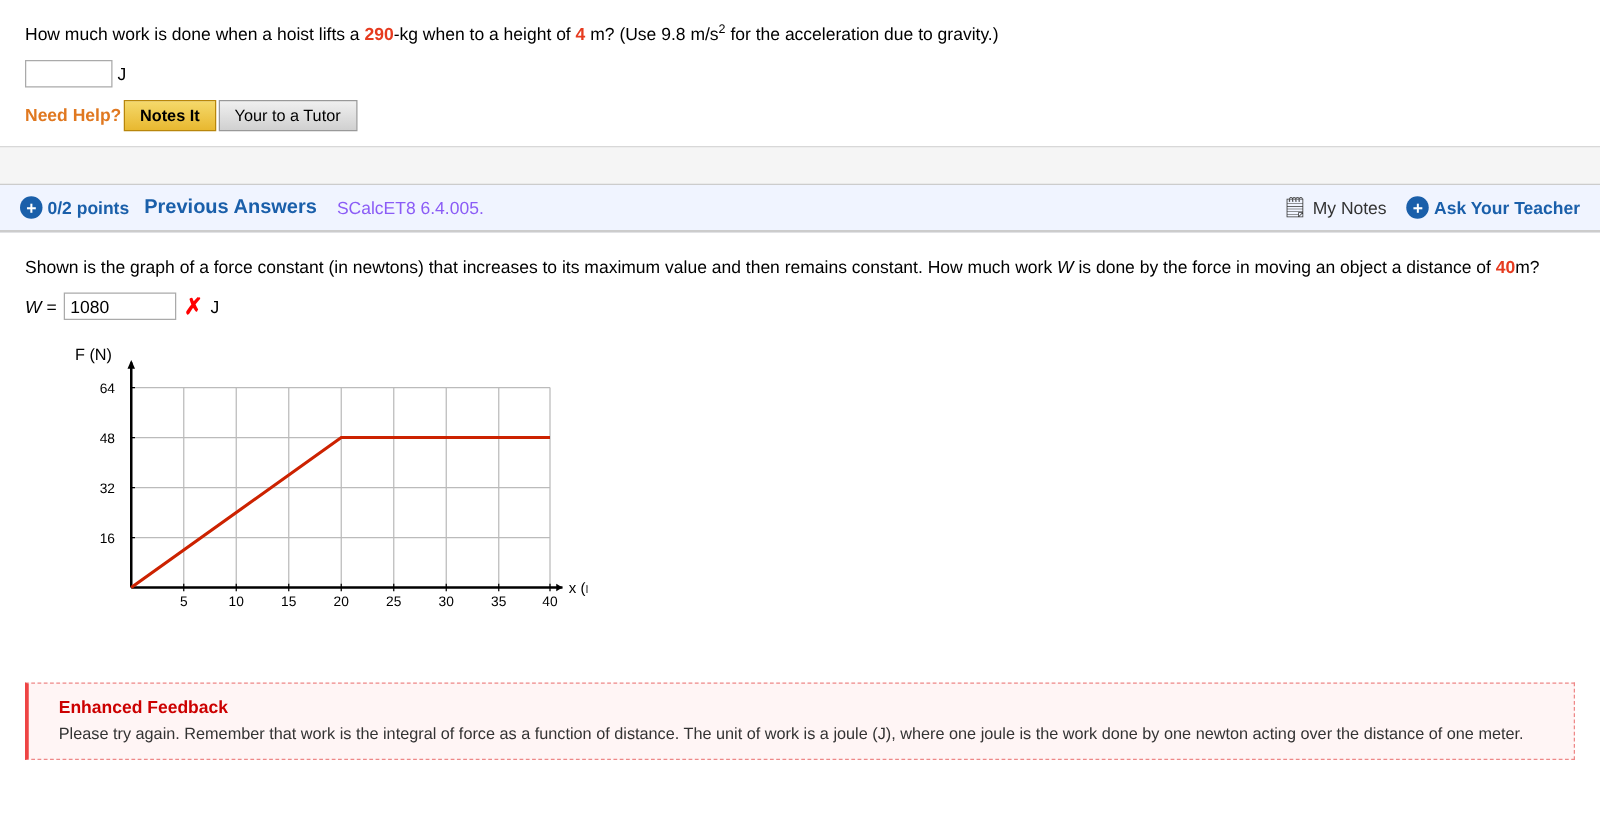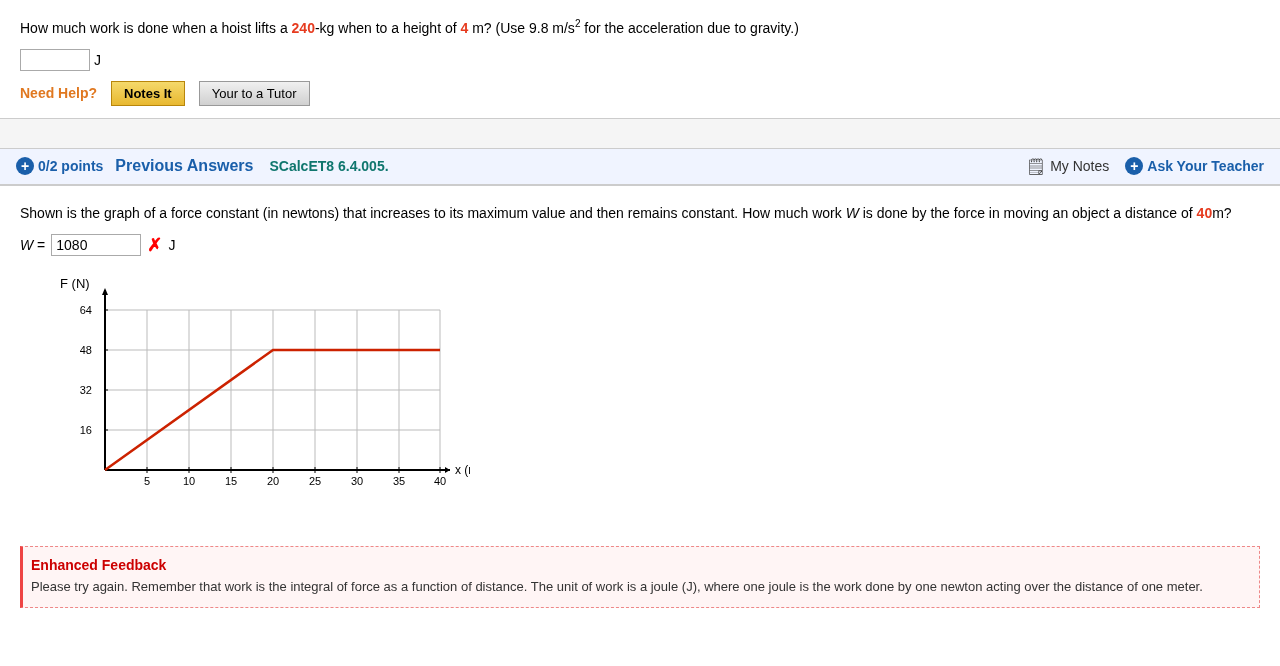--- a/index.html
+++ b/index.html
@@ -6,21 +6,21 @@
     body { font-family: Arial, sans-serif; font-size: 14px; background: #fff; color: #000; }
 
     .top-section {
       padding: 16px 20px 12px 20px;
       border-bottom: 1px solid #ccc;
     }
     .question-text { font-size: 14px; line-height: 1.5; margin-bottom: 10px; }
     .highlight-red { color: #e63b1f; font-weight: bold; }
     .answer-input-row { display: flex; align-items: center; gap: 4px; margin-bottom: 10px; }
     .answer-input-row input { width: 70px; border: 1px solid #aaa; padding: 2px 4px; font-size: 14px; }
-    .need-help-row { display: flex; align-items: center; gap: 14px; }
+    .need-help-row { display: flex; align-items: center; gap: 2px; }
     .need-help-label { color: #e07820; font-weight: bold; font-size: 14px; }
     .btn-read-it {
       background: linear-gradient(to bottom, #f5d96b, #e8b830);
       border: 1px solid #b8860b;
       padding: 4px 12px;
       font-size: 13px;
       cursor: pointer;
       font-weight: bold;
     }
     .btn-tutor {
@@ -45,21 +45,21 @@
       display: flex; align-items: center; gap: 4px;
       color: #1a5faa; font-weight: bold; font-size: 14px;
     }
     .plus-circle {
       width: 18px; height: 18px; border-radius: 50%;
       background: #1a5faa; color: #fff;
       display: inline-flex; align-items: center; justify-content: center;
       font-size: 14px; font-weight: bold;
     }
     .prev-answers { color: #1a5faa; font-weight: bold; font-size: 16px; cursor: pointer; }
-    .problem-id { font-size: 14px; font-weight: bold; color: #0f766e; margin-left: 4px; }
+    .problem-id { font-size: 14px; font-weight: normal; color: #8b5cf6; margin-left: 4px; }
     .header-right { margin-left: auto; display: flex; align-items: center; gap: 16px; }
     .my-notes { display: flex; align-items: center; gap: 4px; color: #333; font-size: 14px; cursor: pointer; }
     .ask-teacher { display: flex; align-items: center; gap: 4px; color: #1a5faa; font-size: 14px; font-weight: bold; cursor: pointer; }
     .plus-circle-blue {
       width: 18px; height: 18px; border-radius: 50%;
       background: #1a5faa; color: #fff;
       display: inline-flex; align-items: center; justify-content: center;
       font-size: 14px; font-weight: bold;
     }
 
@@ -69,37 +69,37 @@
     .answer-row input { width: 70px; border: 1px solid #aaa; padding: 2px 4px; font-size: 14px; }
     .x-mark { color: red; font-size: 18px; font-weight: bold; }
 
     .graph-container { margin-left: 30px; position: relative; text-align: center; }
 
     svg.graph { display: block; }
 
     .feedback-box {
       background: #fff5f5;
       border: 1px dashed #e88;
-      padding: 10px 8px;
+      padding: 10px 24px;
       margin-top: 16px;
       border-left: 3px solid #e44;
     }
     .feedback-title { color: #c00; font-weight: bold; font-size: 14px; margin-bottom: 4px; }
     .feedback-text { font-size: 13px; line-height: 1.5; color: #333; }
 
     sup { font-size: 10px; vertical-align: super; }
   </style>
 </head>
 <body>
 
 <div class="top-section">
   <div class="question-text">
     <span>How much work is done when a hoist lifts a</span>
     <span>  </span>
-    <span class="highlight-red">240</span><span>-kg  when to a height of</span>
+    <span class="highlight-red">290</span><span>-kg  when to a height of</span>
     <span class="highlight-red">4</span>
     <span>m?  (Use 9.8 m/s</span><sup>2</sup><span> for the acceleration due to gravity.)</span>
   </div>
   <div class="answer-input-row">
     <input type="text" value="" style="">
     <span>J</span>
   </div>
   <div class="need-help-row">
     <span class="need-help-label">Need Help?</span>
     <button class="btn-read-it">Notes It</button>

